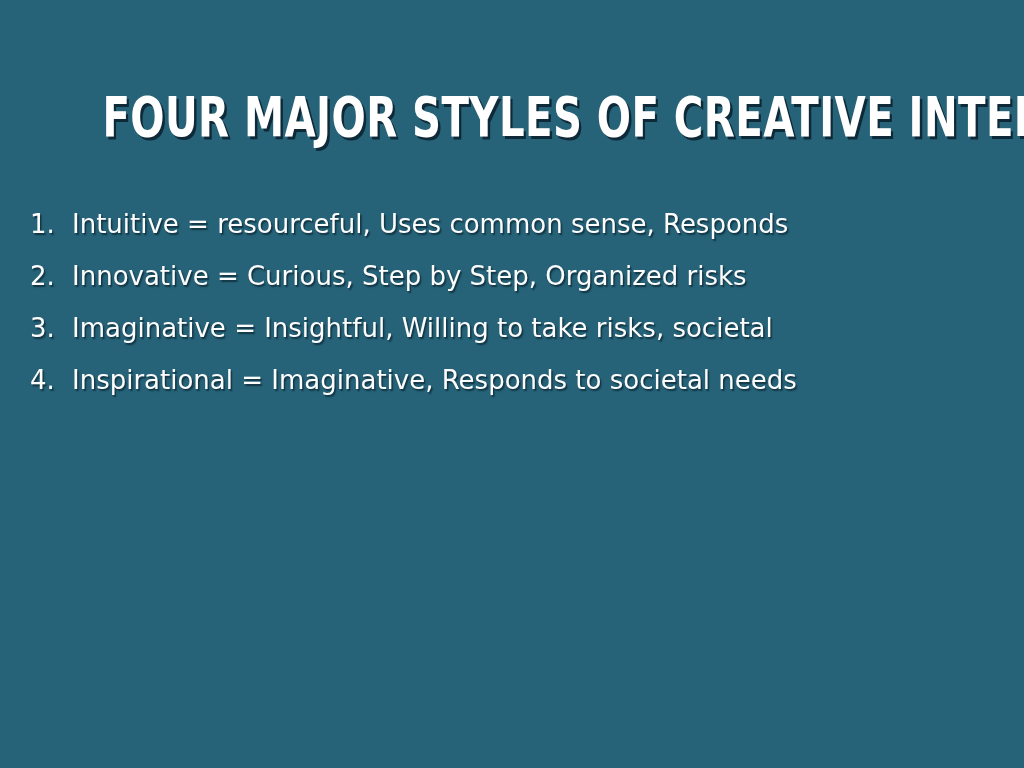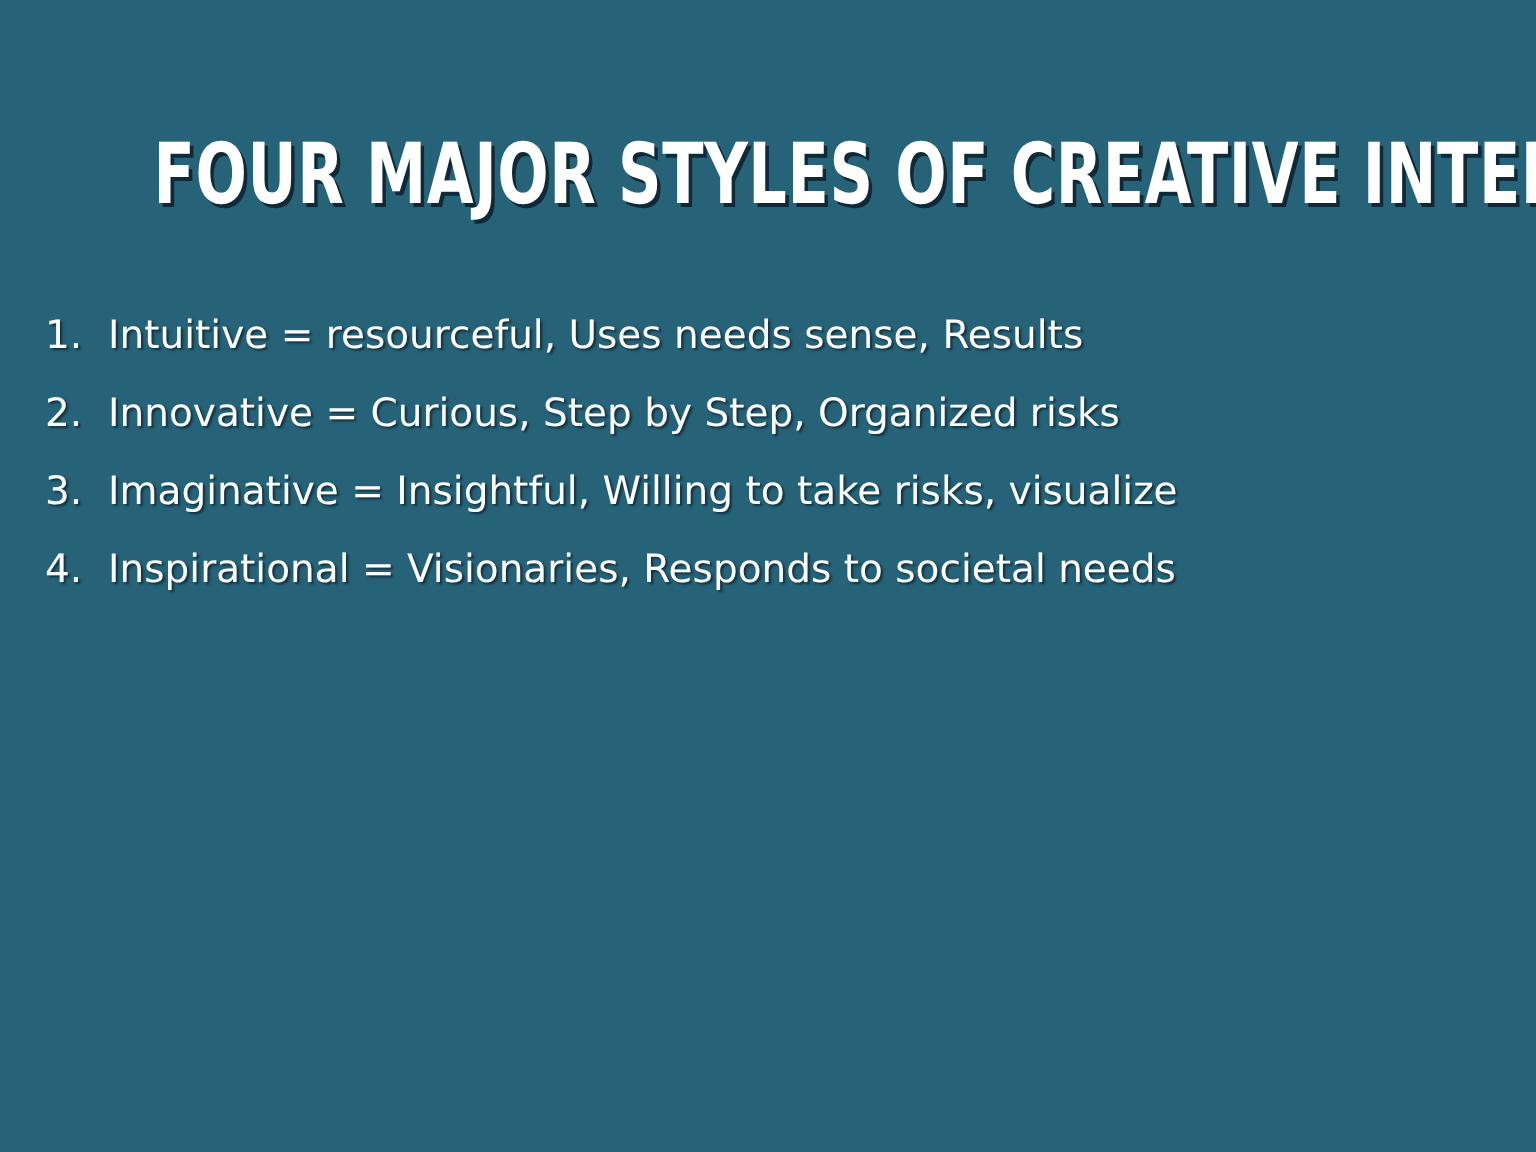--- a/index.html
+++ b/index.html
@@ -73,33 +73,33 @@
 <body>
 
 <div class="slide">
 
   <h1 class="slide-title">FOUR MAJOR STYLES OF CREATIVE INTELLIGENCE</h1>
 
   <ol class="body-list">
 
     <li class="body-item">
       <span class="item-number">1.</span>
-      <span class="item-text">Intuitive = resourceful, Uses needs sense, Results</span>
+      <span class="item-text">Intuitive = resourceful, Uses common sense, Responds</span>
     </li>
 
     <li class="body-item">
       <span class="item-number">2.</span>
       <span class="item-text">Innovative = Curious, Step by Step, Organized risks</span>
     </li>
 
     <li class="body-item">
       <span class="item-number">3.</span>
-      <span class="item-text">Imaginative = Insightful, Willing to take risks, visualize</span>
+      <span class="item-text">Imaginative = Insightful, Willing to take risks, societal</span>
     </li>
 
     <li class="body-item">
       <span class="item-number">4.</span>
-      <span class="item-text">Inspirational = Visionaries, Responds to societal needs</span>
+      <span class="item-text">Inspirational = Imaginative, Responds to societal needs</span>
     </li>
 
   </ol>
 
 </div>
 
 </body></html>

